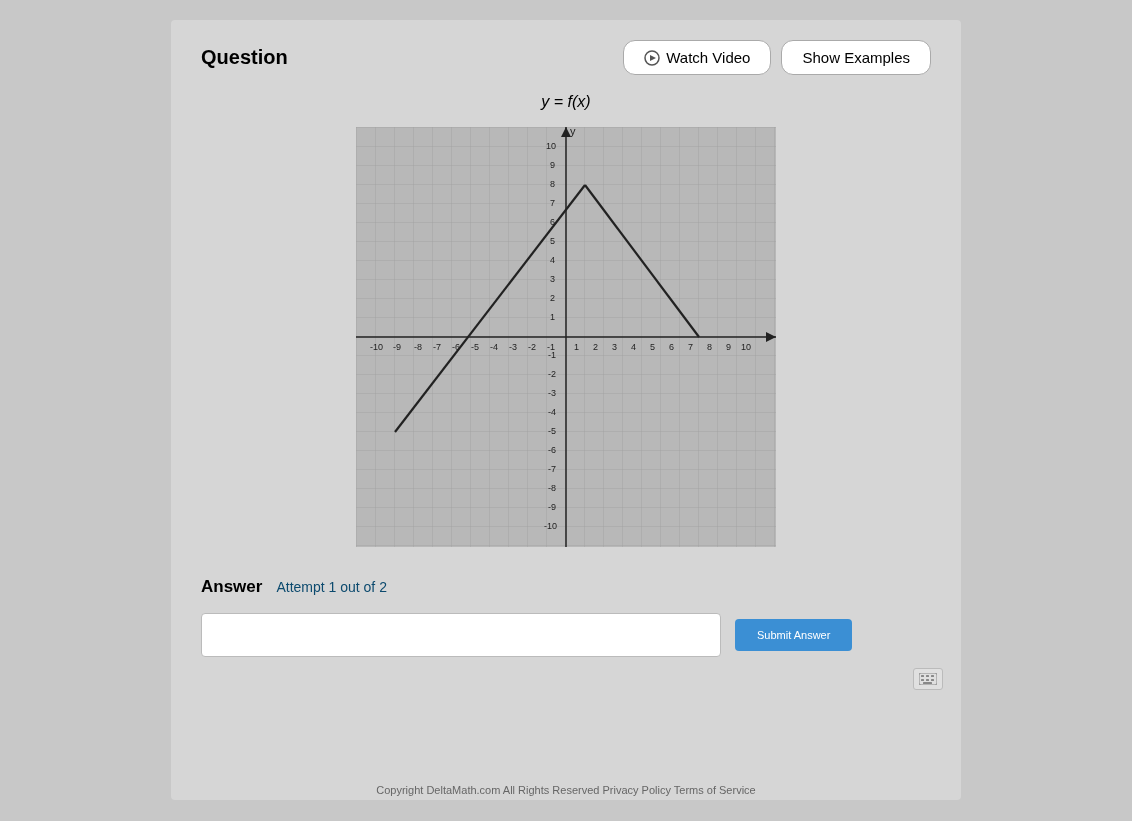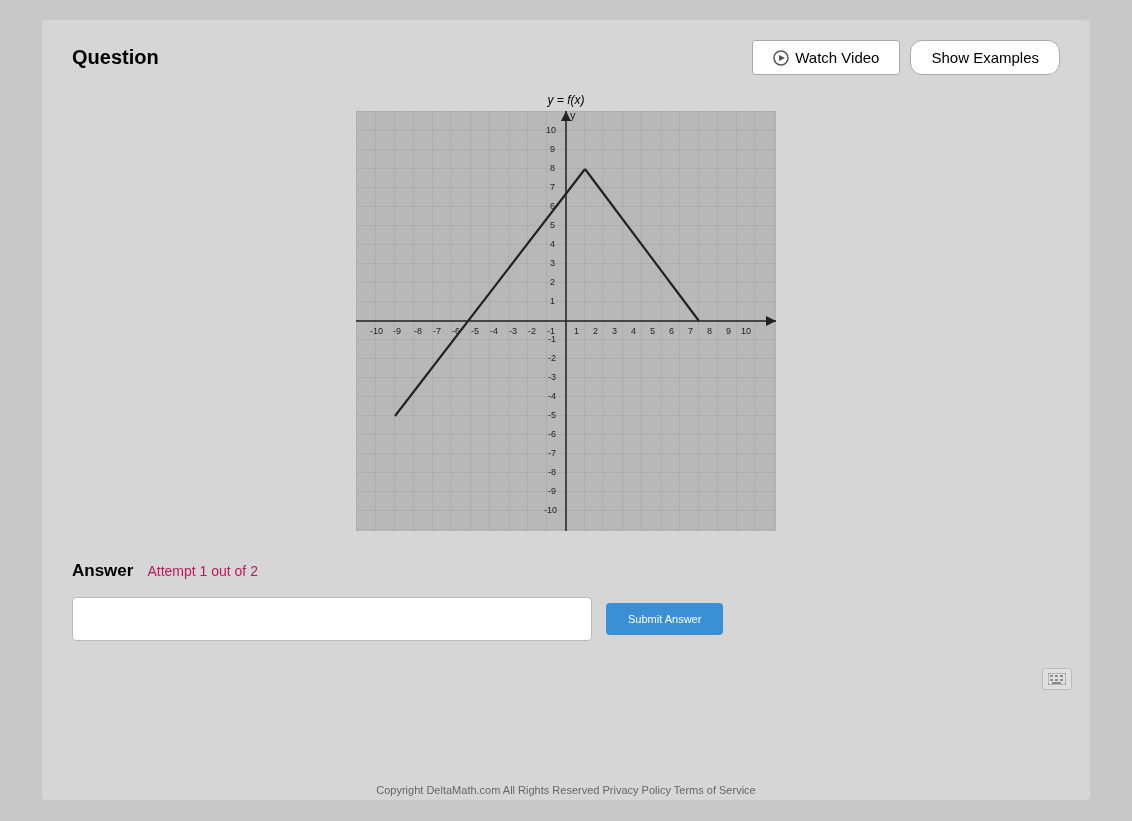--- a/index.html
+++ b/index.html
@@ -6,21 +6,21 @@
     body {
       background: #c8c8c8;
       font-family: 'Times New Roman', Times, serif;
       min-height: 821px;
       display: flex;
       align-items: flex-start;
       justify-content: center;
     }
     .page-container {
       background: #d6d6d6;
-      width: 1048px;
+      width: 790px;
       min-height: 780px;
       margin: 20px auto;
       padding: 20px 30px 12px 30px;
       border-radius: 4px;
       position: relative;
     }
     .header-row {
       display: flex;
       justify-content: space-between;
       align-items: center;
@@ -34,21 +34,21 @@
     .header-buttons {
       display: flex;
       gap: 10px;
     }
     .btn-watch-video {
       display: flex;
       align-items: center;
       gap: 6px;
       background: white;
       border: 1.5px solid #aaa;
-      border-radius: 3px;
+      border-radius: 12px;
       padding: 8px 20px;
       font-size: 15px;
       cursor: pointer;
       font-family: Arial, sans-serif;
     }
     .btn-show-examples {
       background: white;
       border: 1.5px solid #aaa;
       border-radius: 12px;
       padding: 8px 20px;
@@ -69,39 +69,39 @@
       font-family: Arial, sans-serif;
     }
     .graph-section {
       display: flex;
       flex-direction: column;
       align-items: center;
       margin-bottom: 30px;
     }
     .graph-label {
       font-style: italic;
-      font-size: 12px;
-      margin-bottom: 4px;
+      font-size: 16px;
+      margin-bottom: 16px;
       font-family: Arial, sans-serif;
     }
     .answer-row {
       display: flex;
       align-items: center;
       gap: 14px;
       margin-top: 10px;
       text-align: center;
     }
     .answer-label {
       font-weight: bold;
       font-size: 17px;
       font-family: Arial, sans-serif;
     }
     .attempt-text {
       font-size: 14px;
-      color: #be185d;
+      color: #0c4a6e;
       font-family: Arial, sans-serif;
     }
     .answer-input-row {
       display: flex;
       align-items: center;
       gap: 14px;
       margin-top: 16px;
     }
     .answer-input {
       width: 520px;

